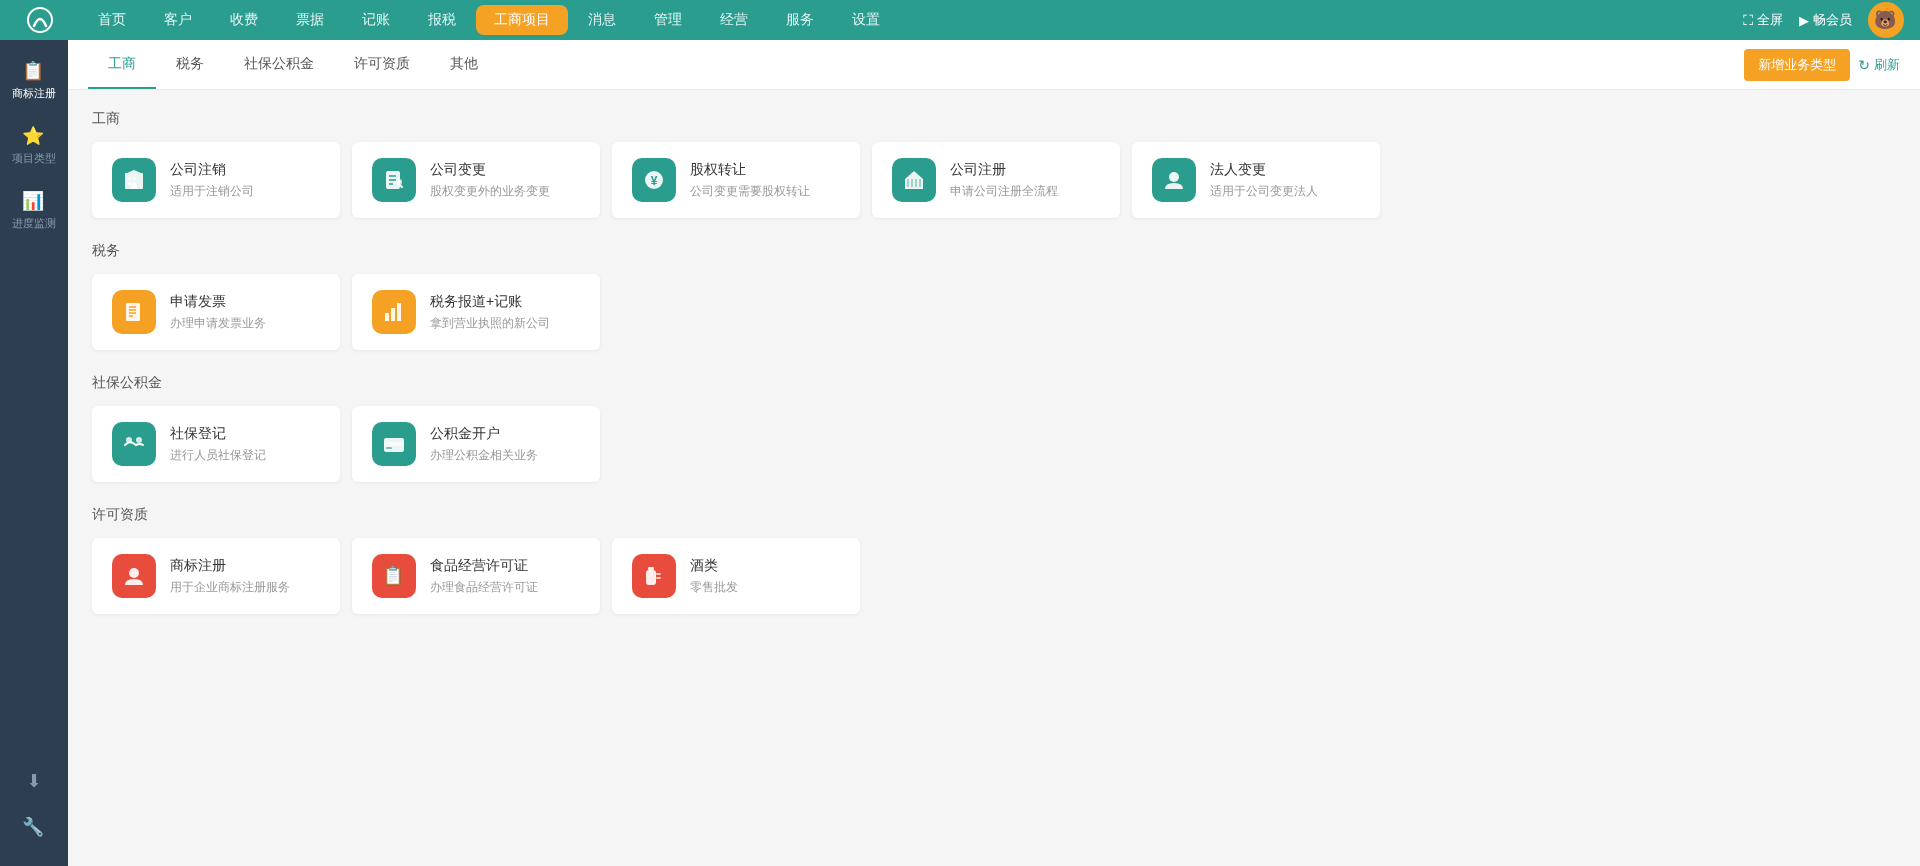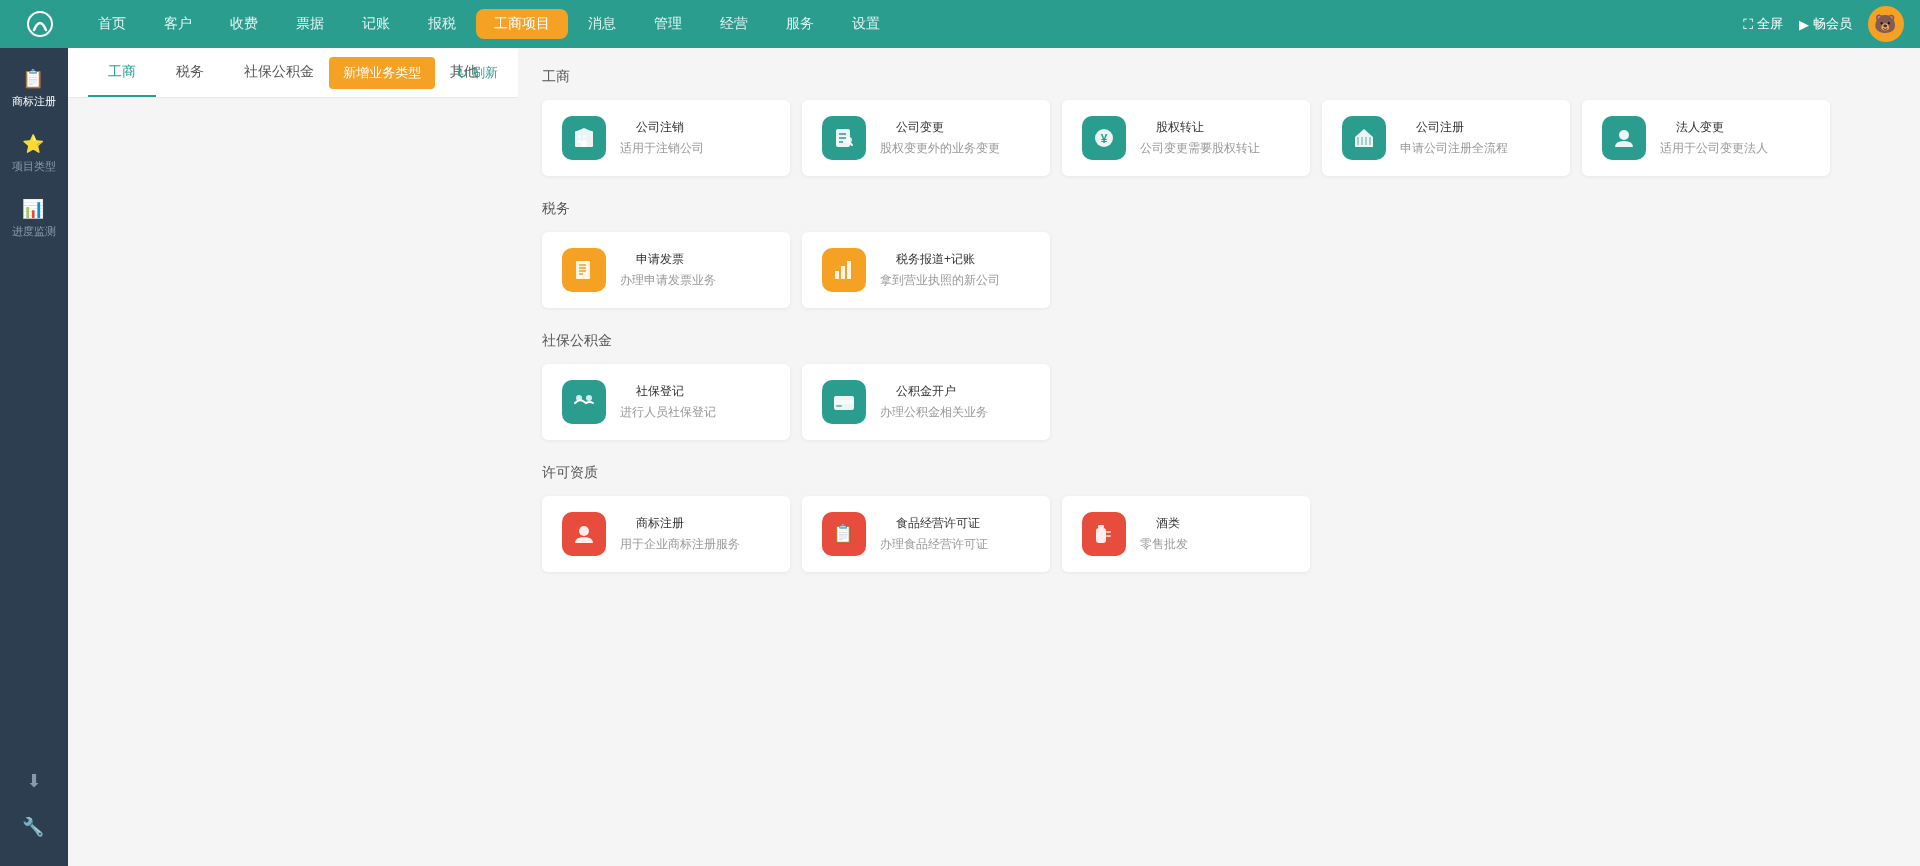--- a/index.html
+++ b/index.html
@@ -1,21 +1,21 @@
 <!DOCTYPE html>
 <html><head>
   <meta charset="utf-8">
   <style>
     * { margin: 0; padding: 0; box-sizing: border-box; }
     body { font-family: 'Microsoft YaHei', sans-serif; background: #f0f2f5; width: 1920px; height: 866px; overflow: hidden; display: flex; flex-direction: column; }
 
     
     .top-nav {
       background: #2a9d8f;
-      height: 48px;
+      height: 40px;
       display: flex;
       align-items: center;
       padding: 0 16px;
       flex-shrink: 0;
     }
     .top-nav .logo {
       width: 48px;
       height: 48px;
       display: flex; align-items: center; justify-content: center;
       margin-right: 16px;
@@ -66,32 +66,32 @@
     .sidebar-bottom {
       margin-top: auto; display: flex; flex-direction: column; align-items: center; padding-bottom: 16px;
     }
     .sidebar-bottom .sb-item {
       width: 100%; display: flex; align-items: center; justify-content: center;
       padding: 12px; cursor: pointer; color: #8899aa; font-size: 18px;
     }
 
     
     .content-area {
-      flex: 1; display: flex; flex-direction: row; background: #f5f5f5; overflow: hidden;
+      flex: 1; display: flex; flex-direction: column; background: #f5f5f5; overflow: hidden;
     }
 
     
     .tab-bar {
       background: white; display: flex; align-items: center; padding: 0 20px;
       border-bottom: 1px solid #e8e8e8; flex-shrink: 0; height: 50px;
       position: relative;
     }
     .tab-bar .tab-btn-area {
       position: absolute; right: 20px; top: 50%; transform: translateY(-50%);
-      display: flex; align-items: center; gap: 21px;
+      display: flex; align-items: center; gap: 8px;
     }
     .tab {
       padding: 14px 20px; font-size: 14px; cursor: pointer; color: #555;
       border-bottom: 2px solid transparent; white-space: nowrap;
     }
     .tab.active { color: #2a9d8f; border-bottom-color: #2a9d8f; font-weight: 500; }
     .btn-new-type {
       background: #f4a124; color: white; border: none; padding: 7px 14px;
       border-radius: 4px; font-size: 13px; cursor: pointer; white-space: nowrap;
       font-family: 'Microsoft YaHei', sans-serif;
@@ -126,21 +126,21 @@
       box-shadow: 0 1px 4px rgba(0,0,0,0.06);
     }
     .card-icon {
       width: 44px; height: 44px; border-radius: 10px;
       display: flex; align-items: center; justify-content: center;
       flex-shrink: 0; font-size: 20px; color: white;
     }
     .card-icon.teal { background: #2a9d8f; }
     .card-icon.orange { background: #f4a124; }
     .card-icon.red { background: #e74c3c; }
-    .card-text .card-title { font-size: 12px; color: #333; font-weight: 500; margin-bottom: 4px; margin-left: 16px; }
+    .card-text .card-title { font-size: 14px; color: #333; font-weight: 500; margin-bottom: 4px; }
     .card-text .card-desc { font-size: 12px; color: #999; text-align: right; }
   </style>
 </head>
 <body>
 
 <div class="top-nav">
   <div class="logo">
     <svg width="28" height="28" viewBox="0 0 28 28" fill="none">
       <ellipse cx="14" cy="14" rx="12" ry="12" stroke="white" stroke-width="2" fill="none"></ellipse>
       <path d="M8 20 Q14 6 20 20" stroke="white" stroke-width="2.5" fill="none" stroke-linecap="round"></path>

